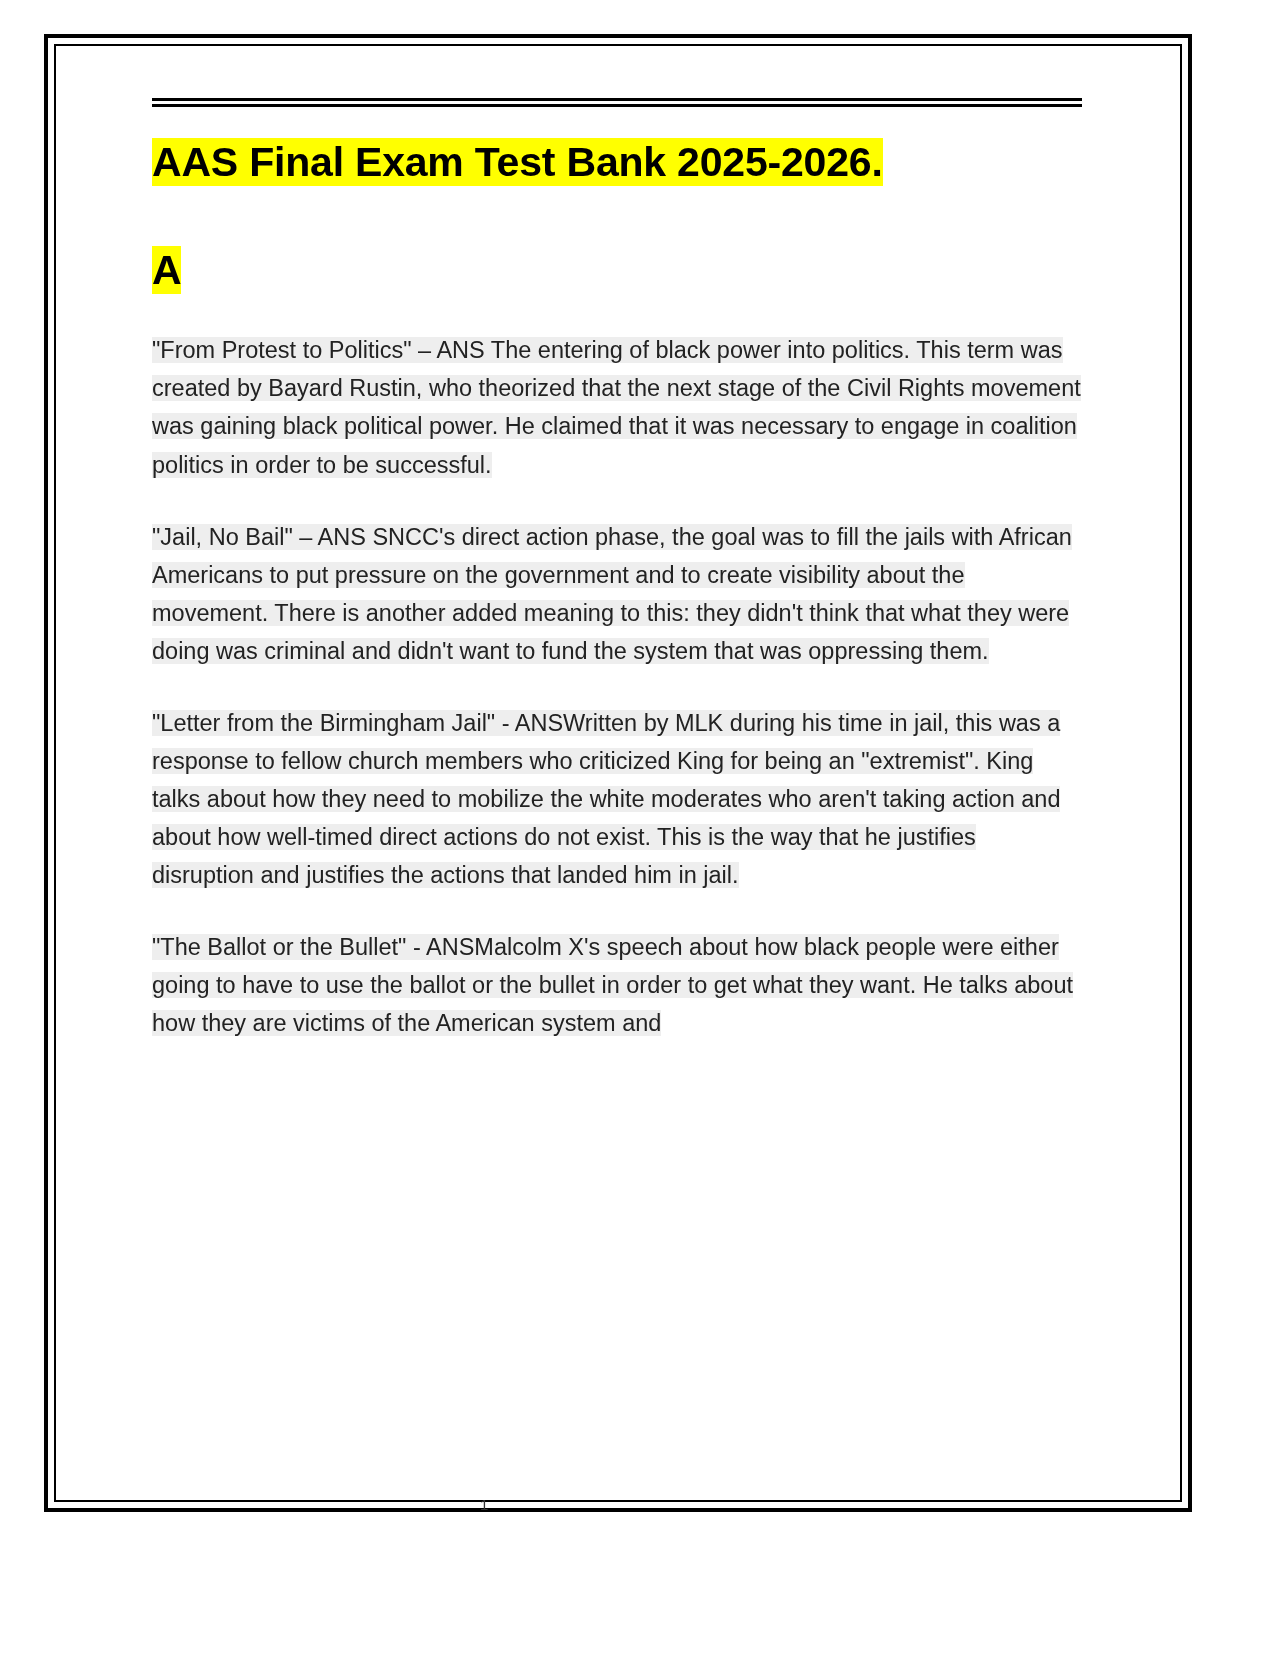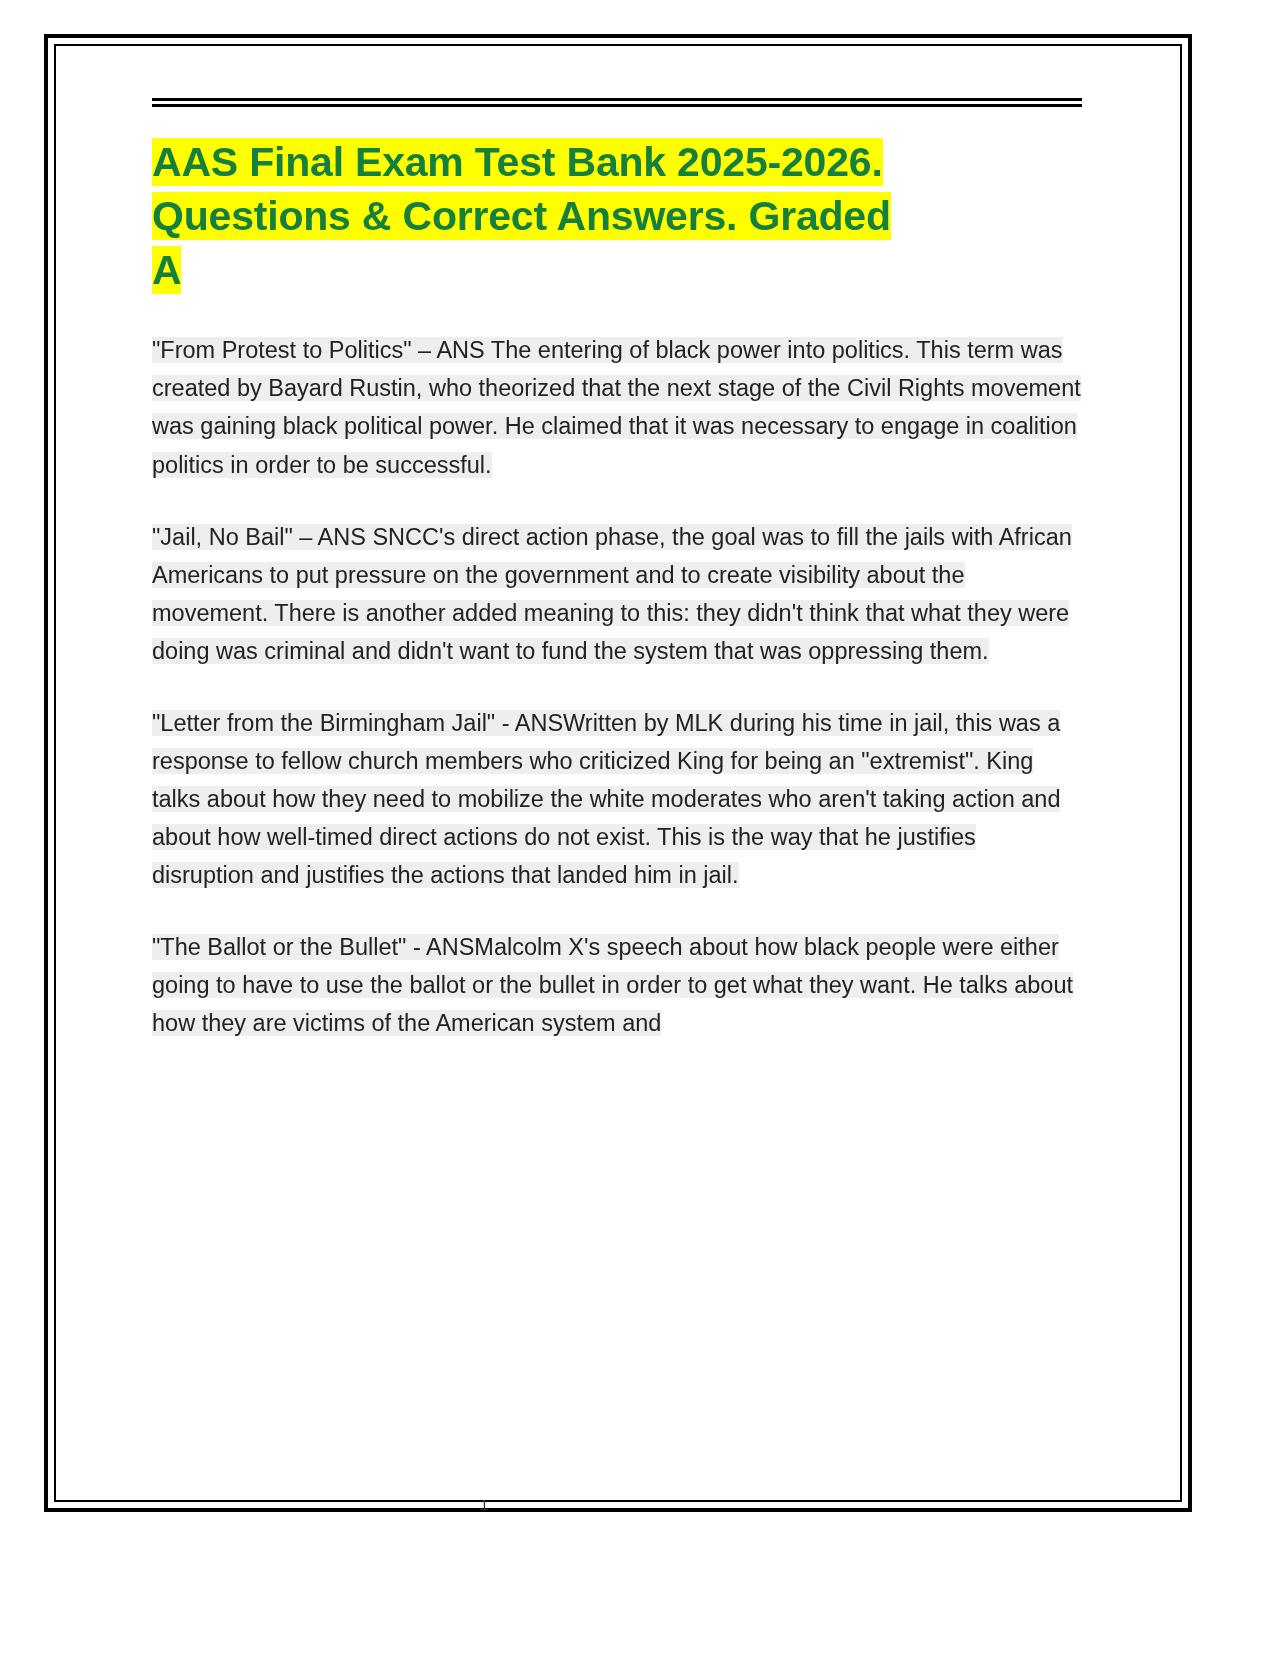--- a/index.html
+++ b/index.html
@@ -45,21 +45,21 @@
     border-bottom: 3px solid #000000;
     height: 3px;
     box-sizing: content-box;
     margin-bottom: 28px;
   }
   h1.doc-title {
     margin: 0 0 0 0;
     font-size: 41px;
     line-height: 1.32;
     font-weight: bold;
-    color: #15803d;
+    color: #000000;
     letter-spacing: -0.2px;
   }
   h1.doc-title .hl {
     background: #ffff00;
     padding: 1px 0;
     box-decoration-break: clone;
     -webkit-box-decoration-break: clone;
   }
   .body-block {
     margin-top: 34px;
@@ -92,21 +92,21 @@
 
 <div class="page-frame">
   <div class="page-frame-inner">
 
     <div class="content">
 
       <div class="rule"></div>
 
       <h1 class="doc-title">
         <span class="hl">AAS Final Exam Test Bank 2025-2026.</span><br>
-        <span class="hl">Questions &amp; Correct Answers. Graded</span><br>
+        <br>
         <span class="hl">A</span>
       </h1>
 
       <div class="body-block">
         <p><span class="sh">"From Protest to Politics" – ANS The entering of black power into politics. This term was created by Bayard Rustin, who theorized that the next stage of the Civil Rights movement was gaining black political power. He claimed that it was necessary to engage in coalition politics in order to be successful.</span></p>
         <p><span class="sh">"Jail, No Bail" – ANS SNCC's direct action phase, the goal was to fill the jails with African Americans to put pressure on the government and to create visibility about the movement. There is another added meaning to this: they didn't think that what they were doing was criminal and didn't want to fund the system that was oppressing them.</span></p>
         <p><span class="sh">"Letter from the Birmingham Jail" - ANSWritten by MLK during his time in jail, this was a response to fellow church members who criticized King for being an "extremist". King talks about how they need to mobilize the white moderates who aren't taking action and about how well-timed direct actions do not exist. This is the way that he justifies disruption and justifies the actions that landed him in jail.</span></p>
         <p><span class="sh">"The Ballot or the Bullet" - ANSMalcolm X's speech about how black people were either going to have to use the ballot or the bullet in order to get what they want. He talks about how they are victims of the American system and</span></p>
       </div>
 

